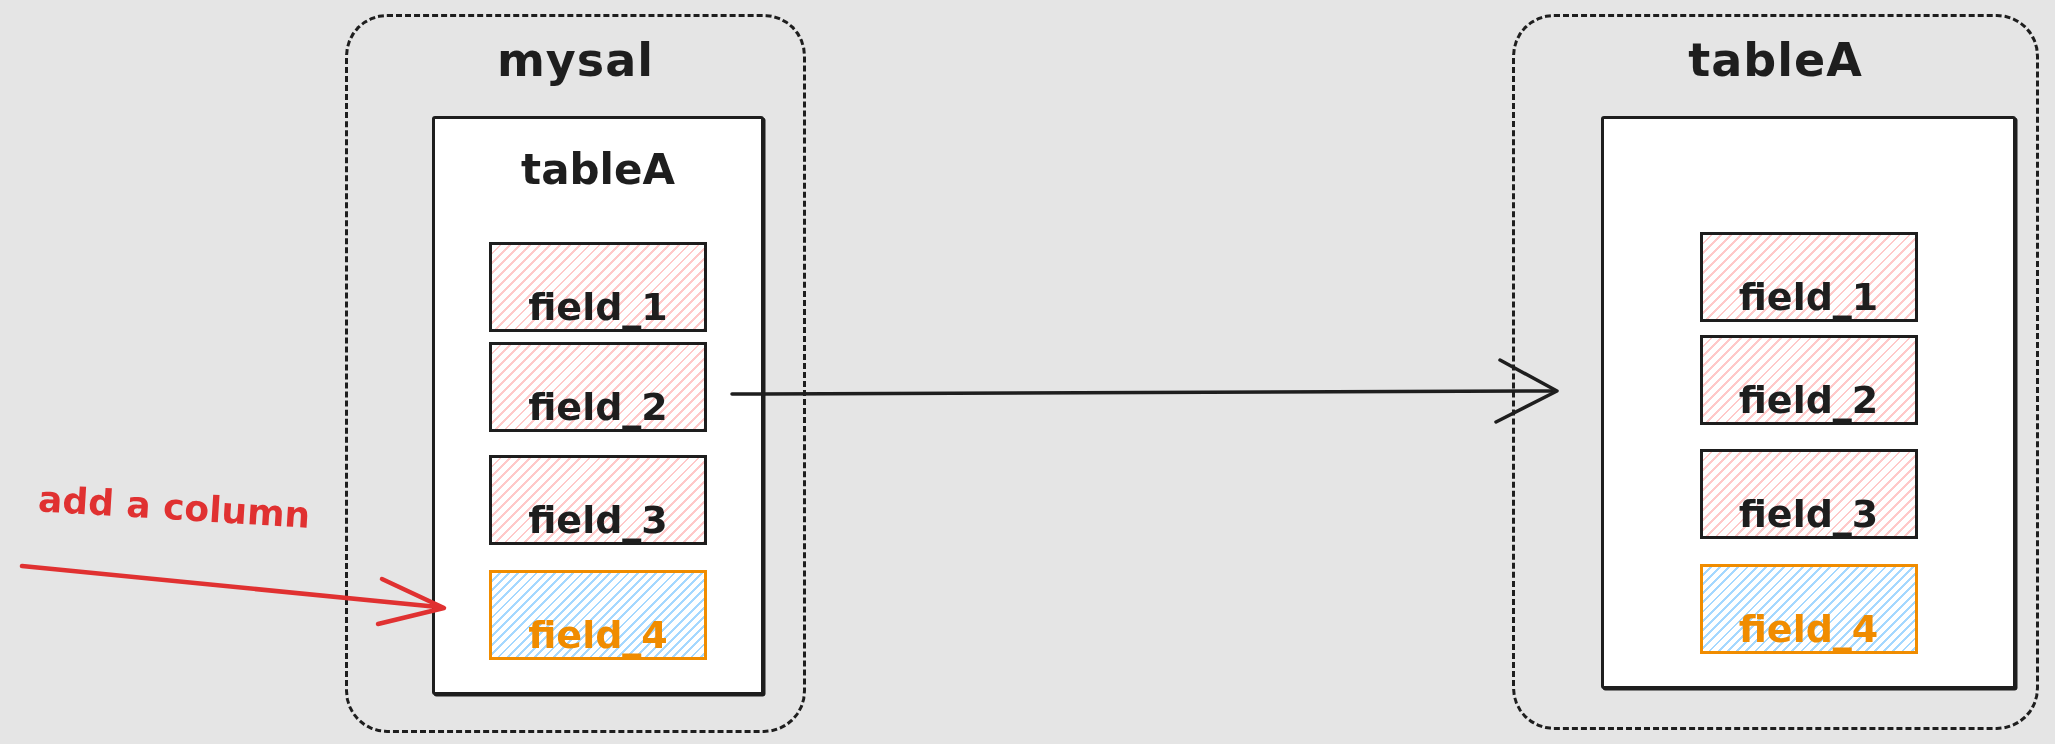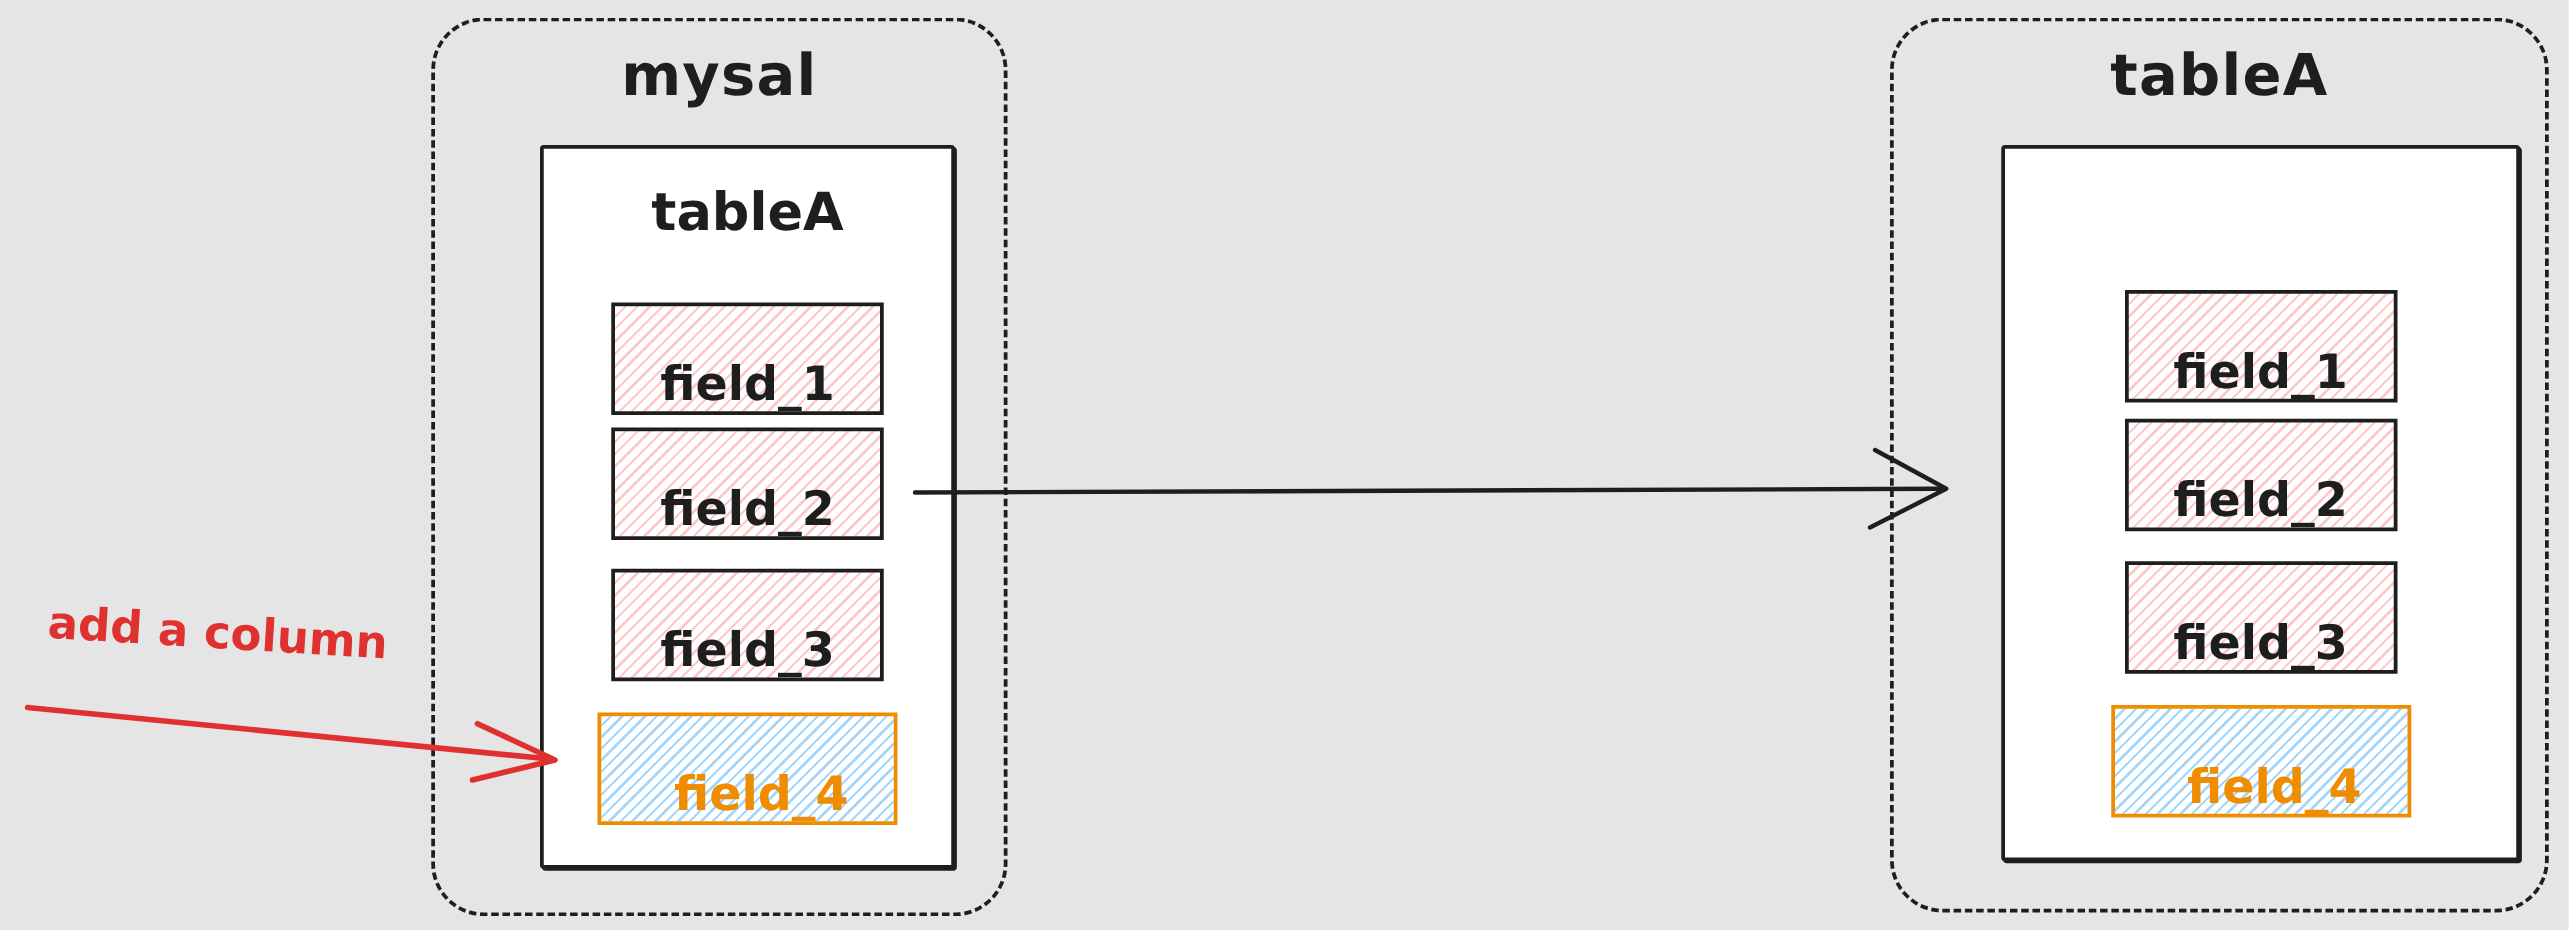--- a/index.html
+++ b/index.html
@@ -38,21 +38,20 @@
     background-color:#fff;
     background-image:repeating-linear-gradient(135deg,
       rgba(255,201,201,0) 0px, rgba(255,201,201,0) 5px,
       #ffc9c9 5px, #ffc9c9 7px);
   }
   .field--new{
     border-color:#f08c00;color:#f08c00;
     background-image:repeating-linear-gradient(135deg,
       rgba(165,216,255,0) 0px, rgba(165,216,255,0) 4.5px,
       #a5d8ff 4.5px, #a5d8ff 6.5px);
-    padding-left:22px;
   }
   .tbl-left .f1{top:123px;} .tbl-left .f2{top:223px;} .tbl-left .f3{top:336px;} .tbl-left .f4{top:451px;}
   .tbl-right .f1{top:113px;} .tbl-right .f2{top:216px;} .tbl-right .f3{top:330px;} .tbl-right .f4{top:445px;}
   
   .sync-label{
     position:absolute;left:838px;top:302px;width:600px;text-align:center;
     font-size:44px;font-weight:bold;
   }
   .annotation-label{
     position:absolute;left:38px;top:488px;width:320px;

